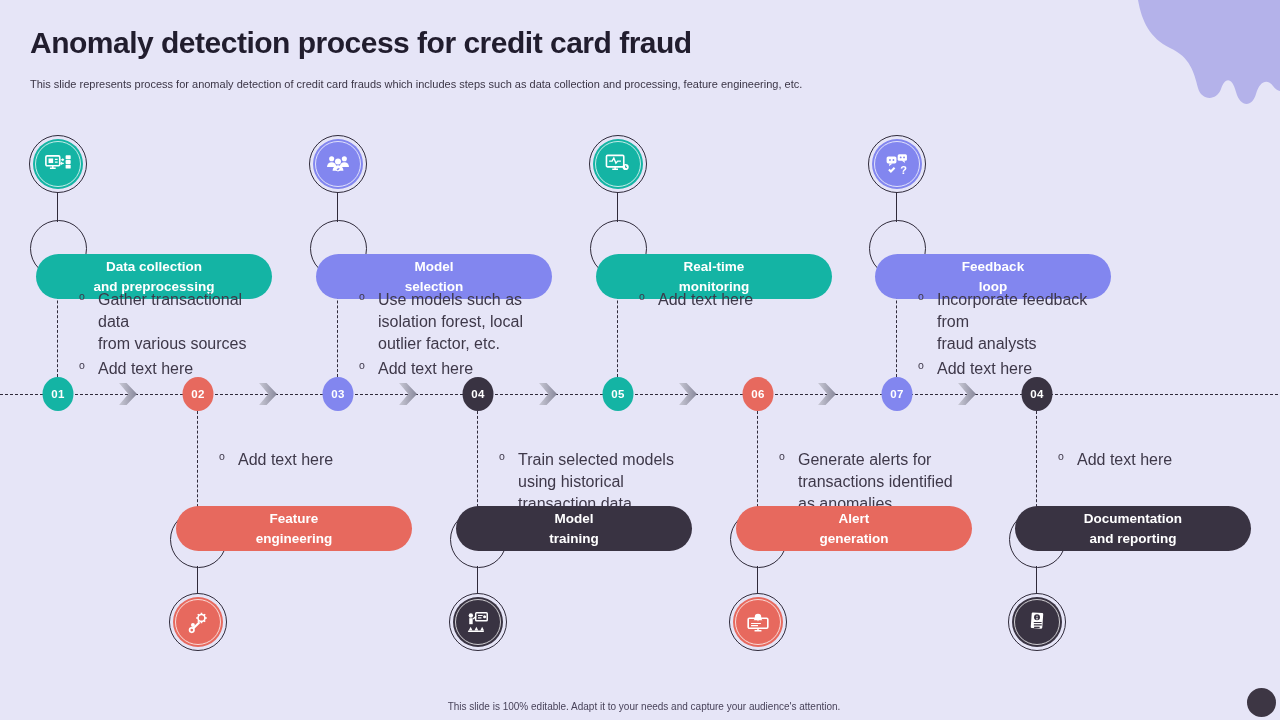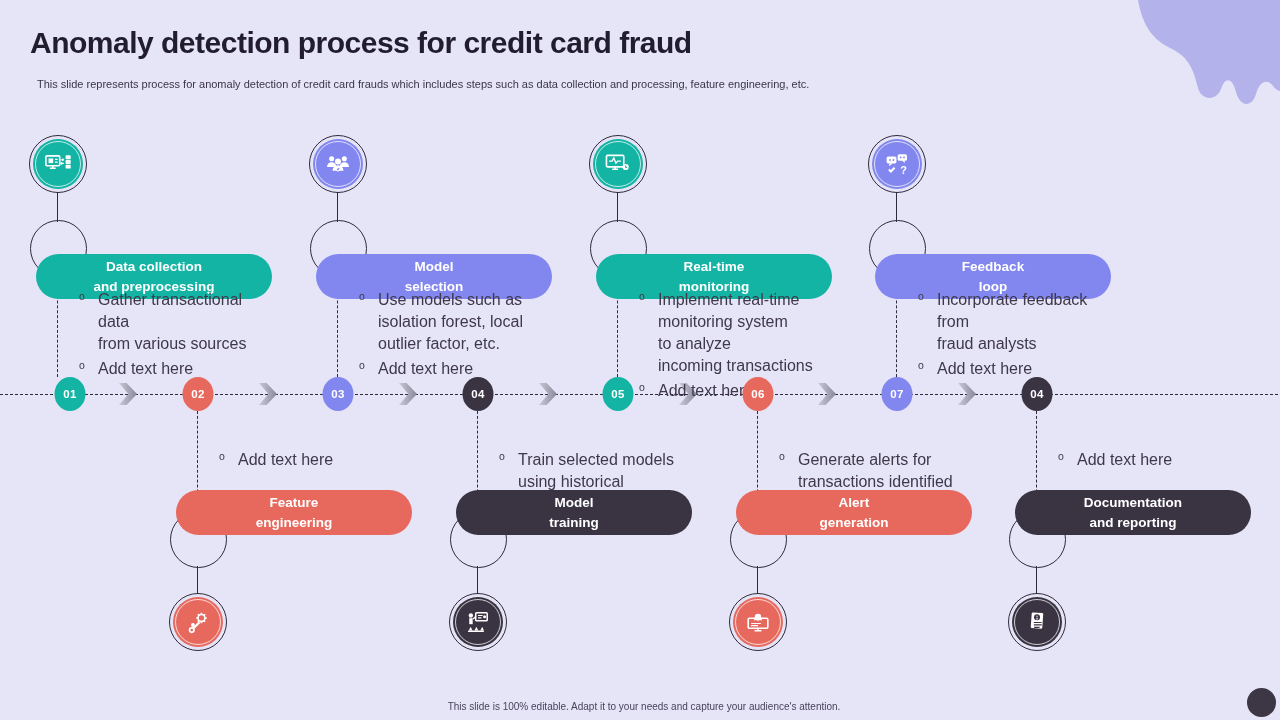--- a/index.html
+++ b/index.html
@@ -10,21 +10,21 @@
     color:#3e3849;
     padding-left:8px;
   }
   
   .title{
     position:absolute; left:30px; top:26px; width:900px;
     font-size:30px; font-weight:800; letter-spacing:-0.5px; color:#211d2e;
   }
   .subtitle{
     position:absolute; left:30px; top:78px; width:980px;
-    font-size:11px; color:#3b3546;margin-left:7px;
+    font-size:11px; color:#3b3546;
   }
   
   .blob{ position:absolute; top:0; right:0; width:150px; height:115px; }
   .corner-dot{
     position:absolute; left:1247px; top:688px; width:29px; height:29px;
     border-radius:50%; background:#3d3644;
   }
   
   .timeline{
     position:absolute; left:0; right:0; top:394px; height:0;
@@ -71,21 +71,21 @@
   }
   .col.top    .arc{ top:220px; }
   .col.bottom .arc{ top:511px; }
   .pill{
     position:absolute; left:-22px; width:236px; height:45px; z-index:2;
     border-radius:23px; display:flex; align-items:center; justify-content:center;
     color:#fff; font-size:13.5px; font-weight:bold; text-align:center;
     line-height:1.45; white-space:pre-line;
   }
   .col.top    .pill{ top:226px;margin-top:28px; }
-  .col.bottom .pill{ top:490px; }
+  .col.bottom .pill{ top:506px; }
   .bullets{
     position:absolute; left:13px; margin:8px; padding:0; list-style:none;
     width:185px; font-size:16px; line-height:1.38; color:#3e3849; z-index:2;
   }
   .col.top    .bullets{ top:281px; }
   .col.bottom .bullets{ top:441px; }
   .bullets li{ position:relative; padding-left:19px; margin-bottom:3px; }
   .bullets li::before{
     content:"o"; position:absolute; left:0; top:-0.5px; font-size:10.5px; color:#3e3849;
   }
@@ -118,21 +118,21 @@
 
   <div class="timeline"></div>
   <div class="arrow" style="left:119px"></div>
   <div class="arrow" style="left:259px"></div>
   <div class="arrow" style="left:399px"></div>
   <div class="arrow" style="left:539px"></div>
   <div class="arrow" style="left:679px"></div>
   <div class="arrow" style="left:818px"></div>
   <div class="arrow" style="left:958px"></div>
 
-  <div class="node c-teal" style="left:70px">
+  <div class="node c-teal" style="left:58px">
       <span>01</span>
     </div>
   <div class="node c-coral" style="left:198px">
       <span>02</span>
     </div>
   <div class="node c-purple" style="left:338px">
       <span>03</span>
     </div>
   <div class="node c-dark" style="left:478px">
       <span>04</span>
@@ -274,24 +274,20 @@
           <path class="icon-bg-stroke" d="M19.6 14.3v1.4l1.1.6" stroke-width="1"></path>
         </svg>
       </div>
     </div>
     <div class="vline solid"></div>
     <div class="arc"></div>
     <div class="pill"><span>Real-time
 monitoring</span></div>
     <div class="vline dashed"></div>
     <ul class="bullets">
-      <li><span>Implement real-time
-monitoring system
-to analyze
-incoming transactions</span></li>
       <li><span>Add text here</span></li>
     </ul>
   </div>
 
   <div class="col bottom c-coral" style="left:758px">
     <div class="vline dashed"></div>
     <ul class="bullets">
       <li><span>Generate alerts for
 transactions identified
 as anomalies</span></li>

